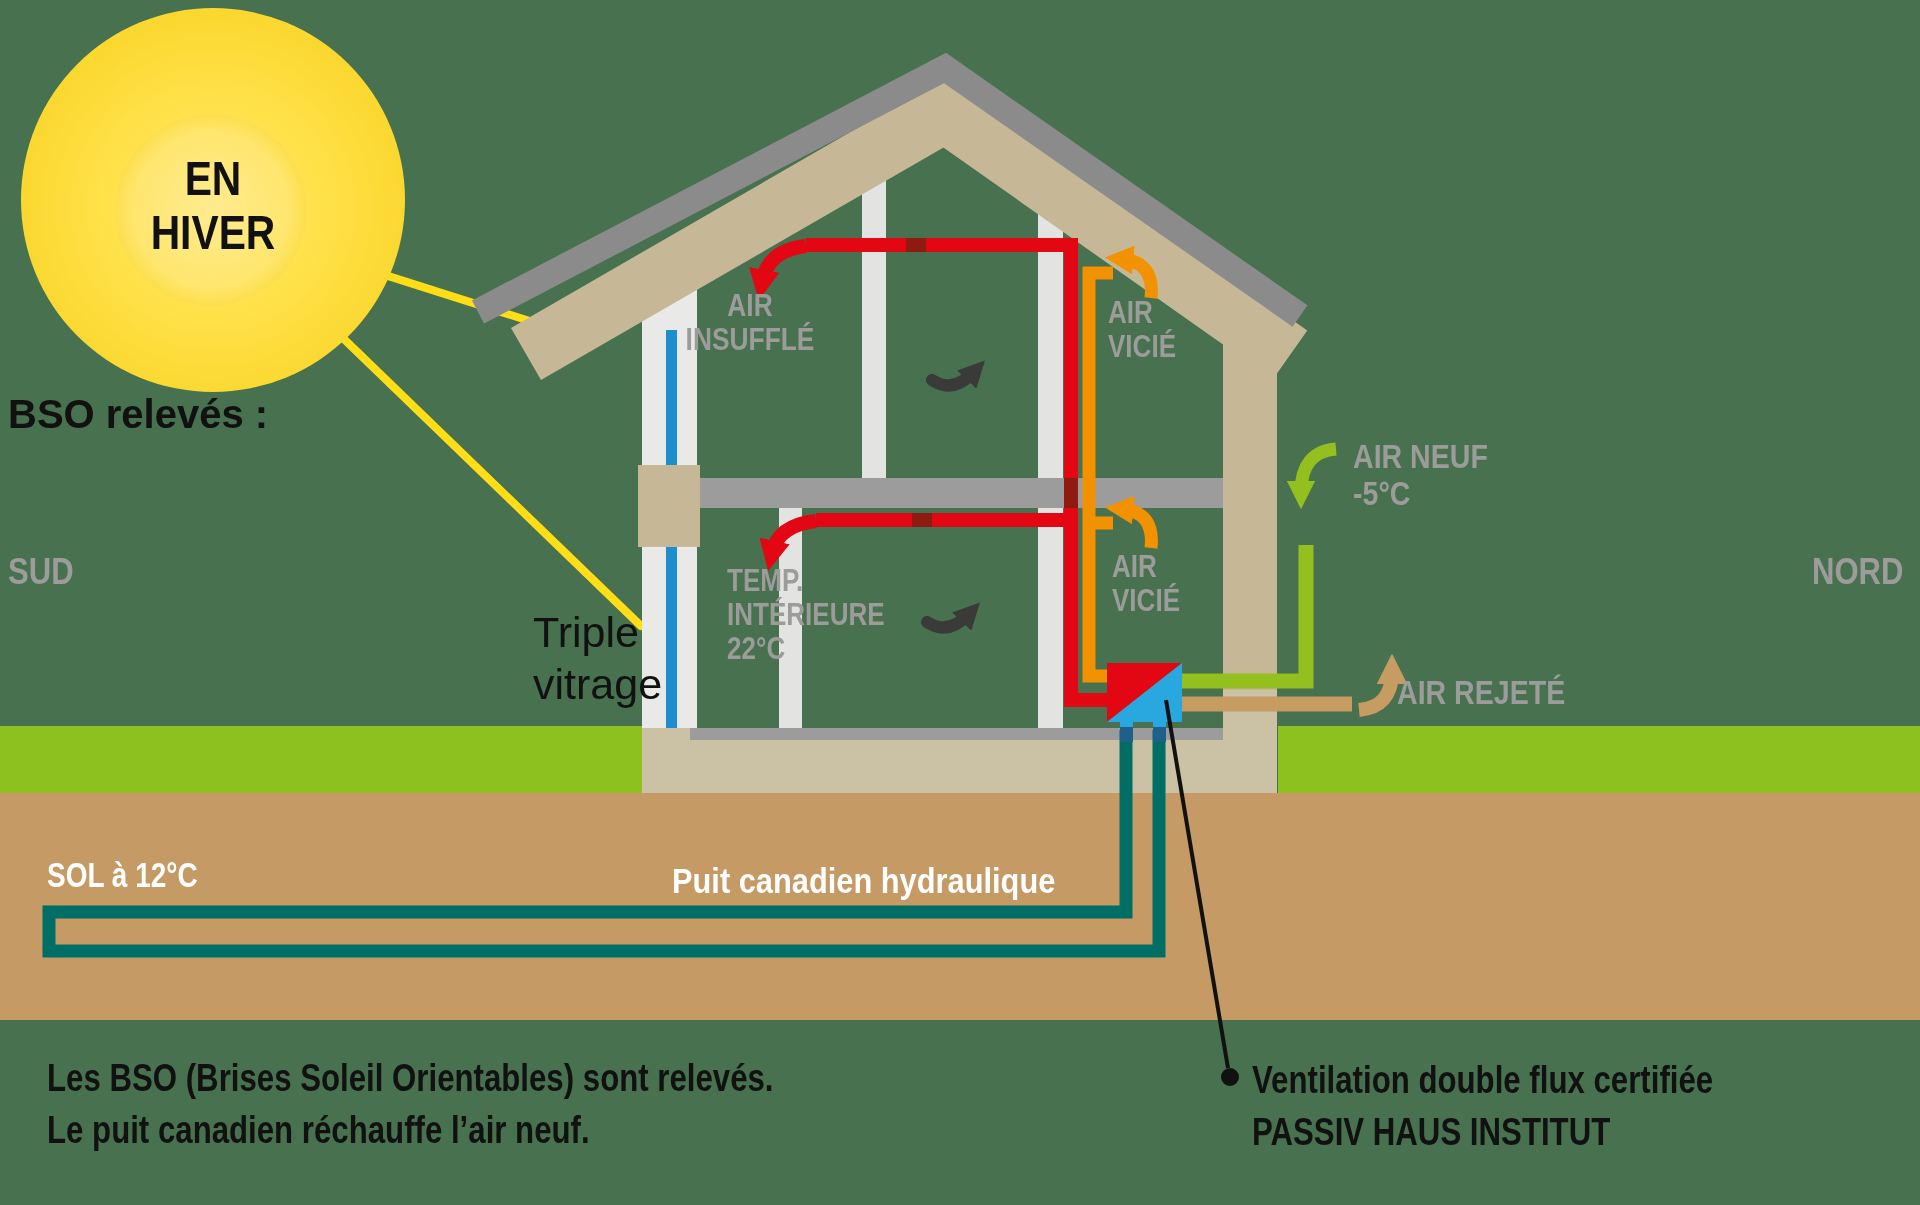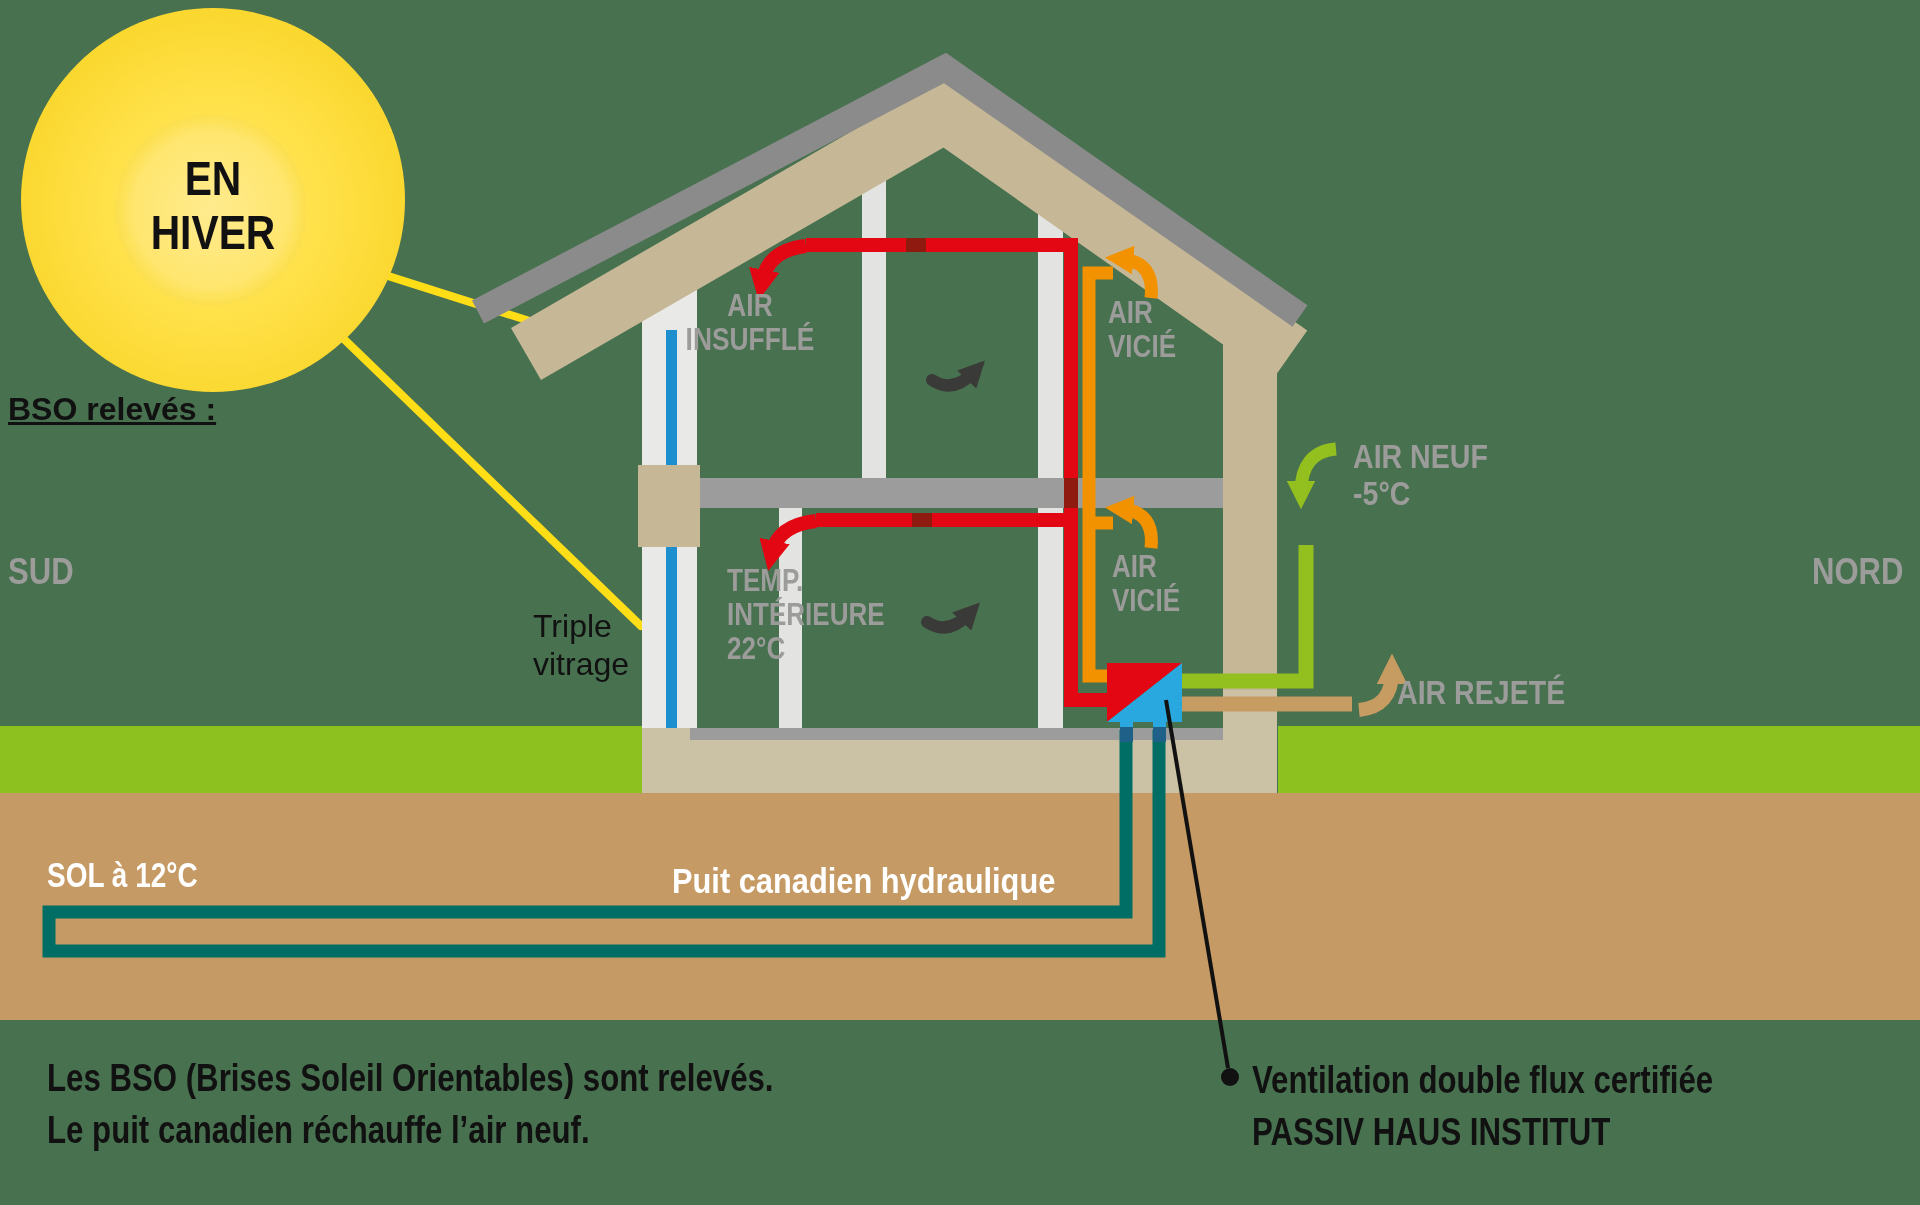--- a/index.html
+++ b/index.html
@@ -111,26 +111,26 @@
   <path d="M932,380 Q953,394 974,372" fill="none" stroke="#3A3A39" stroke-width="12" stroke-linecap="round" marker-end="url(#mD)"></path>
   <path d="M927,622 Q948,636 969,614" fill="none" stroke="#3A3A39" stroke-width="12" stroke-linecap="round" marker-end="url(#mD)"></path>
 
   <line x1="1166" y1="700" x2="1228" y2="1068" stroke="#111111" stroke-width="4"></line>
   <circle cx="1230" cy="1077" r="9" fill="#111111"></circle>
 </svg>
 
 <div class="lbl bold black condC" style="left:88px;top:152px;width:250px;text-align:center;font-size:48px;line-height:1.12;">EN
 HIVER</div>
 
-<div class="lbl bold black" style="left:8px;top:392px;font-size:32px;text-decoration:underline;">BSO relevés :</div>
+<div class="lbl bold black" style="left:8px;top:392px;font-size:40px;">BSO relevés :</div>
 
 <div class="lbl bold gray condL" style="left:8px;top:552px;font-size:37px;">SUD</div>
 <div class="lbl bold gray condL" style="left:1812px;top:552px;font-size:37px;">NORD</div>
 
-<div class="lbl black" style="left:533px;top:607px;font-size:32px;line-height:1.2;">Triple
+<div class="lbl black" style="left:533px;top:607px;font-size:43px;line-height:1.2;">Triple
 vitrage</div>
 
 <div class="lbl bold gray condC" style="left:655px;top:289px;width:190px;text-align:center;font-size:31px;">AIR
 INSUFFLÉ</div>
 
 <div class="lbl bold gray condL" style="left:1108px;top:296px;font-size:31px;">AIR
 VICIÉ</div>
 <div class="lbl bold gray condL" style="left:1112px;top:550px;font-size:31px;">AIR
 VICIÉ</div>
 

